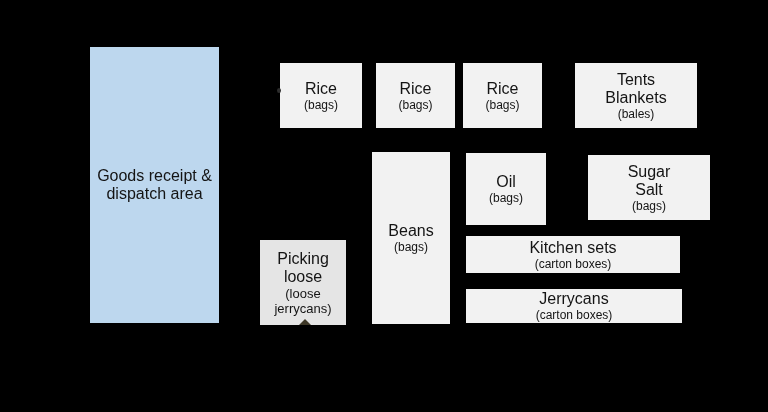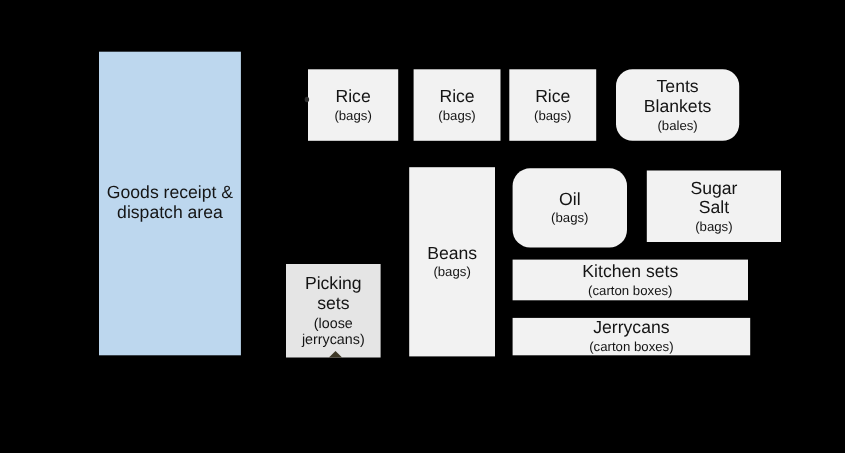--- a/index.html
+++ b/index.html
@@ -31,23 +31,23 @@
 
   .t { font-size: 16px; line-height: 18px; white-space: nowrap; }
   .s { font-size: 12px; line-height: 14px; white-space: nowrap; }
   .picking .s { font-size: 13px; line-height: 15px; }
 
   
   .receipt   { left: 90px;  top: 47px;  width: 129px; height: 276px; }
   .rice1     { left: 280px; top: 63px;  width: 82px;  height: 65px; }
   .rice2     { left: 376px; top: 63px;  width: 79px;  height: 65px; }
   .rice3     { left: 463px; top: 63px;  width: 79px;  height: 65px; }
-  .tents     { left: 560px; top: 63px;  width: 112px; height: 65px; border-radius: 15px; }
+  .tents     { left: 575px; top: 63px;  width: 122px; height: 65px; }
   .beans     { left: 372px; top: 152px; width: 78px;  height: 172px; }
-  .oil       { left: 466px; top: 153px; width: 104px;  height: 72px; border-radius: 16px; }
+  .oil       { left: 466px; top: 153px; width: 80px;  height: 72px; }
   .sugar     { left: 559px; top: 155px; width: 122px; height: 65px; margin-left: 29px; }
   .kitchen   { left: 466px; top: 236px; width: 214px; height: 37px; }
   .jerry     { left: 466px; top: 289px; width: 216px; height: 34px; }
   .picking   { left: 260px; top: 240px; width: 86px;  height: 85px; }
 
   
   .artifact-dot {
     position: absolute;
     left: 277px; top: 88px;
     width: 4px; height: 5px;
@@ -115,21 +115,21 @@
     <span class="s">(carton boxes)</span>
   </div>
 
   <div class="box gray jerry">
     <span class="t">Jerrycans</span>
     <span class="s">(carton boxes)</span>
   </div>
 
   <div class="box yellow picking">
     <span class="t">Picking</span>
-    <span class="t">sets</span>
+    <span class="t">loose</span>
     <span class="s">(loose</span>
     <span class="s">jerrycans)</span>
   </div>
 
   <div class="artifact-dot"></div>
   <div class="artifact-arrow"></div>
 
 </div>
 
 </body></html>

